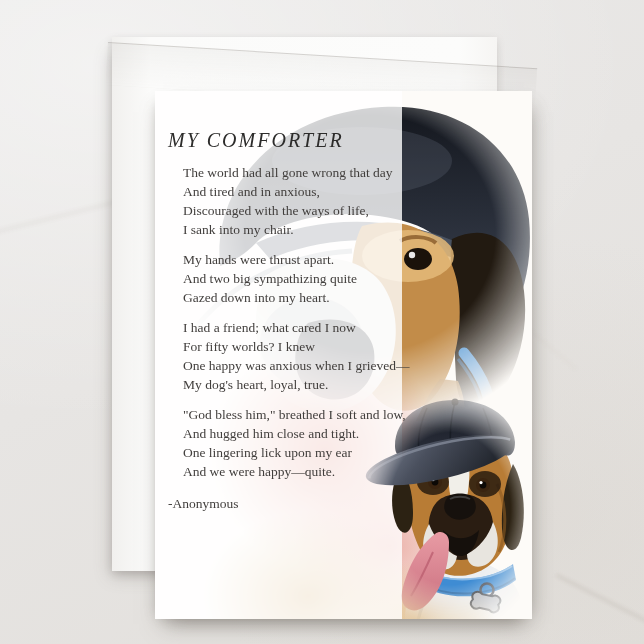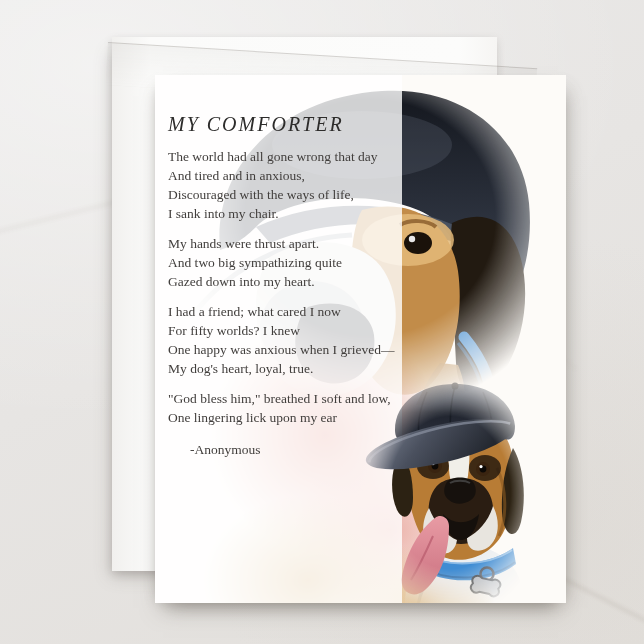--- a/index.html
+++ b/index.html
@@ -26,21 +26,21 @@
     box-shadow:-6px 10px 16px -6px rgba(100,95,88,.35), 0 3px 8px rgba(100,95,88,.18);
   }
   .flap-shade{
     position:absolute;left:-4px;top:5px;width:430px;height:42px;
     transform:rotate(3.5deg);transform-origin:left top;
     border-top:1px solid rgba(120,114,106,.30);
     background:linear-gradient(to bottom,rgba(90,85,78,.05),rgba(90,85,78,0));
   }
 
   .card{
-    position:absolute;left:155px;top:75px;width:411px;height:528px;
+    position:absolute;left:155px;top:91px;width:377px;height:528px;
     background:#fdfbf8;overflow:hidden;
     box-shadow:0 13px 20px -8px rgba(95,90,82,.5), 10px 6px 18px -10px rgba(95,90,82,.32), -6px 4px 12px -8px rgba(95,90,82,.28);
     text-decoration:underline;
   }
   .art{position:absolute;inset:0;}
   .blob{position:absolute;border-radius:50%;}
   .blob-pink1{left:55px;top:240px;width:230px;height:240px;background:radial-gradient(closest-side,rgba(223,138,124,.9),rgba(223,138,124,0));}
   .blob-pink2{left:140px;top:370px;width:190px;height:170px;background:radial-gradient(closest-side,rgba(229,152,142,.75),rgba(229,152,142,0));}
   .blob-tan1{left:48px;top:420px;width:210px;height:170px;background:radial-gradient(closest-side,rgba(210,168,104,.85),rgba(210,168,104,0));}
   .blob-tan2{left:180px;top:470px;width:160px;height:120px;background:radial-gradient(closest-side,rgba(222,186,130,.8),rgba(222,186,130,0));}
@@ -49,23 +49,23 @@
   .small-dog{position:absolute;left:200px;top:305px;width:190px;height:240px;}
 
   .poem{
     position:absolute;left:13px;top:36px;width:260px;
     color:#413e3c;white-space:nowrap;z-index:5;
   }
   .poem-title{
     font-style:italic;font-size:20px;line-height:26px;letter-spacing:2px;
     color:#2d2c2b;font-weight:500;margin:0 0 10px 0;
   }
-  .stanza{margin:0 0 11px 0;}
+  .stanza{margin:0 0 11px 15px;}
   .pline{font-size:13.5px;line-height:19px;}
-  .author{font-size:13.5px;line-height:19px;margin-top:13px;margin-left:22px;}
+  .author{font-size:13.5px;line-height:19px;margin-top:13px;}
 </style>
 </head>
 <body>
 
 <div class="scene">
   <div class="vein vein1"></div>
   <div class="vein vein2"></div>
   <div class="vein vein3"></div>
 
   <div class="envelope">
@@ -202,19 +202,21 @@
 
       <div class="stanza">
         <div class="pline">I had a friend; what cared I now</div>
         <div class="pline">For fifty worlds? I knew</div>
         <div class="pline">One happy was anxious when I grieved—</div>
         <div class="pline">My dog's heart, loyal, true.</div>
       </div>
 
       <div class="stanza">
         <div class="pline">"God bless him," breathed I soft and low,</div>
+        <div class="pline">And hugged him close and tight.</div>
         <div class="pline">One lingering lick upon my ear</div>
+        <div class="pline">And we were happy—quite.</div>
       </div>
 
       <div class="author">-Anonymous</div>
     </div>
   </div>
 </div>
 
 </body></html>

